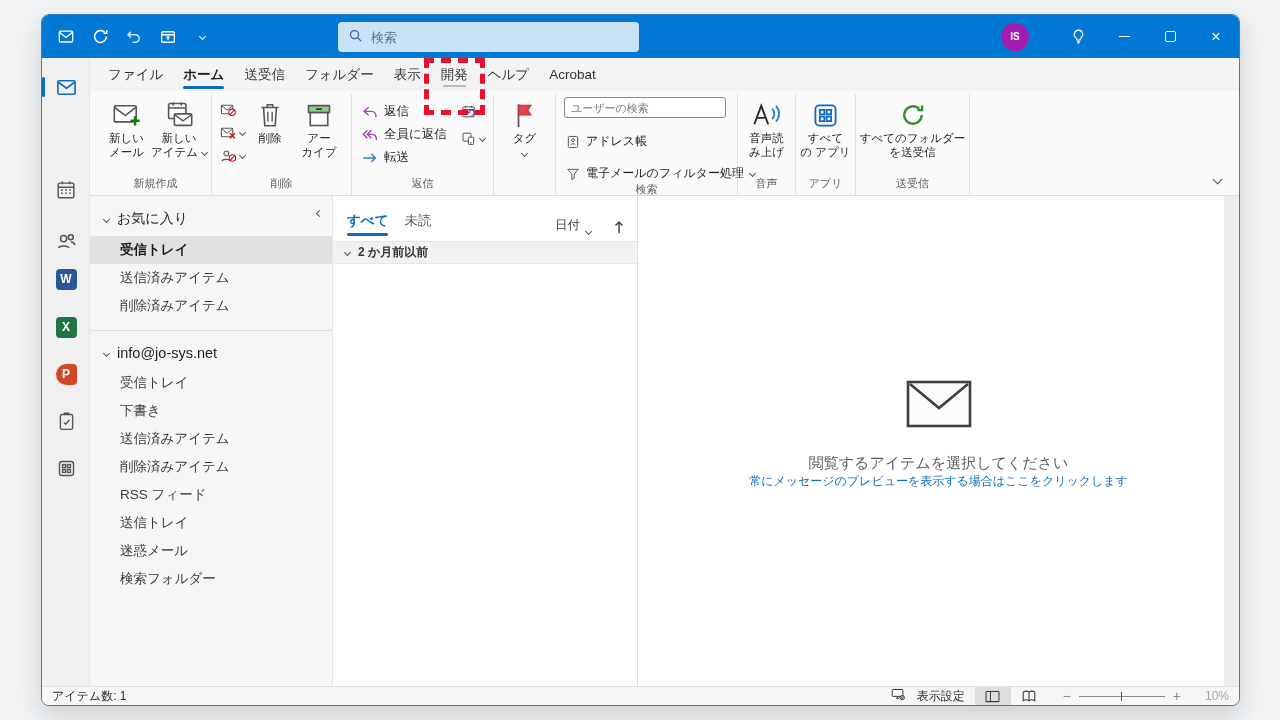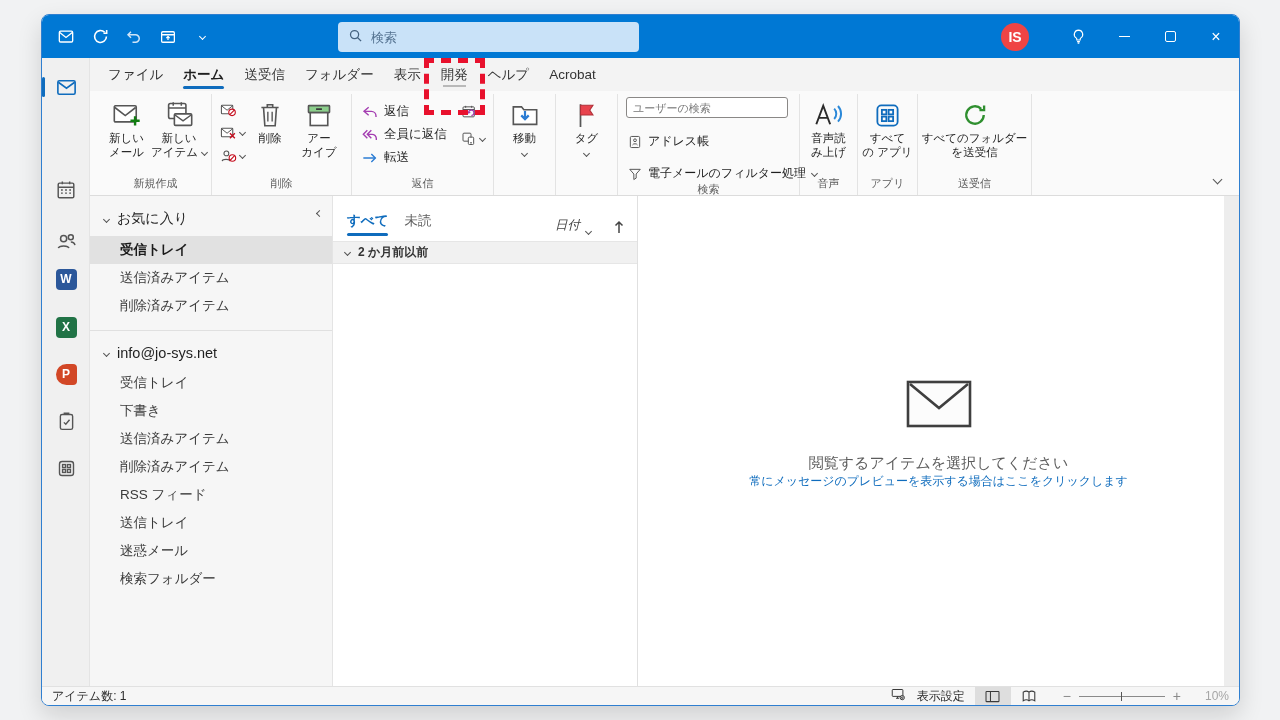--- a/index.html
+++ b/index.html
@@ -13,22 +13,22 @@
   .titlebar { position:relative; height:43px; background:#0078d4; flex:none; color:#fff; }
   .qat { position:absolute; left:14px; top:0; height:43px; display:flex; align-items:center; gap:14px; }
   .qat .ic { width:20px; height:20px; display:flex; align-items:center; justify-content:center; }
   .search-pill { position:absolute; left:296px; top:7px; width:301px; height:30px;
                  background:#c9e2f8; border-radius:4px; display:flex; align-items:center;
                  padding:0 10px; gap:8px; }
   .search-pill input { border:none; outline:none; background:transparent; flex:1;
                  font-size:13px; color:#29476b; font-family:inherit; }
   .search-pill input::placeholder { color:#53718f; opacity:1; }
   .tb-right { position:absolute; right:0; top:0; height:43px; display:flex; align-items:center; }
-  .avatar { width:28px; height:28px; border-radius:50%; background:#ef4444; color:#fff;
-            font-size:14px; font-weight:bold; display:flex; align-items:center; justify-content:center;
+  .avatar { width:28px; height:28px; border-radius:50%; background:#a21caf; color:#fff;
+            font-size:10px; font-weight:bold; display:flex; align-items:center; justify-content:center;
             margin-right:26px; }
   .tbbtn { width:46px; height:43px; display:flex; align-items:center; justify-content:center; color:#fff; }
   .min-glyph { width:11px; height:1.5px; background:#fff; }
   .max-glyph { width:11px; height:11px; border:1.4px solid #fff; border-radius:2px; }
   .close-glyph { font-size:16px; line-height:1; font-weight:400; }
 
   
   .bodyrow { flex:1; display:flex; min-height:0; }
   .rail { position:relative; width:48px; flex:none; background:#f0f0f0; border-right:1px solid #e4e4e4; }
   .rail-item { position:absolute; left:10px; width:28px; height:28px; display:flex;
@@ -84,21 +84,21 @@
   .fp-item.selected { background:#e1e1e1; font-weight:bold; color:#1b1b1b; }
   .fp-divider { height:1px; background:#e0e0e0; margin:10px 0 6px 0; }
 
   .msglist { width:305px; flex:none; background:#fff; border-right:1px solid #e0e0e0;
              display:flex; flex-direction:column; }
   .ml-header { height:45px; flex:none; display:flex; align-items:flex-end; padding:0 12px 7px 14px; gap:16px; }
   .ml-tab { font-size:13.5px; color:#616161; position:relative; padding-bottom:4px; }
   .ml-tab.active { color:#0f6cbd; font-weight:bold; }
   .ml-tab.active::after { content:""; position:absolute; left:0; right:0; bottom:-2px; height:3px;
              border-radius:2px; background:#0f6cbd; }
-  .ml-sort { margin-left:auto; display:flex; align-items:flex-end; gap:6px; font-size:12.5px; color:#444;font-style:italic; }
+  .ml-sort { margin-left:auto; display:flex; align-items:flex-end; gap:6px; font-size:12.5px; color:#444; }
   .ml-group { height:23px; flex:none; background:#f1f1f1; border-top:1px solid #e6e6e6;
               border-bottom:1px solid #e6e6e6; display:flex; align-items:center; gap:8px;
               padding-left:12px; font-size:12px; font-weight:bold; color:#333; }
   .ml-card { height:72px; flex:none; background:#d7eafa; padding:9px 10px 0 16px; }
   .ml-sender { font-size:14px; color:#1c1c1c; }
   .ml-line2 { display:flex; margin-top:3px; font-size:12.5px; color:#252525; }
   .ml-date { margin-left:auto; }
   .ml-from { margin-top:3px; font-size:12px; color:#6e6e6e; }
 
   .readingpane { flex:1; background:#fff; position:relative; display:flex; flex-direction:column;
@@ -385,35 +385,20 @@
                     <path d="M13.5 17.5h3"></path>
                   </svg>
                 <span class="cv"></span>
               </div>
             </div>
           </div>
           <div class="rg-label">返信</div>
         </div>
 
 
-        <div class="rgroup" style="width:62px">
-          <div class="rg-body">
-            <div class="bigbtn">
-              <span class="bicon">
-                <svg width="28" height="26" viewBox="0 0 24 22">
-                    <path d="M2 4h7l2 2.5h11V19H2z" fill="#fff" stroke="#565656" stroke-width="1.4"></path>
-                    <path d="M12 7.5v7M8.8 11.3 12 14.5l3.2-3.2" fill="none" stroke="#2b7cd3" stroke-width="1.9"></path>
-                  </svg>
-              </span>
-              <span class="blbl">移動</span>
-              <span class="blbl"><span class="cv"></span></span>
-            </div>
-          </div>
-          <div class="rg-label"></div>
-        </div>
 
         <div class="rgroup" style="width:62px">
           <div class="rg-body">
             <div class="bigbtn">
               <span class="bicon">
                 <svg width="26" height="28" viewBox="0 0 24 24">
                     <path d="M6 2v21" stroke="#565656" stroke-width="1.6"></path>
                     <path d="M6 3h11.5L14.5 7.5 17.5 12H6z" fill="#e8434d" stroke="#b03038" stroke-width="1"></path>
                   </svg>
               </span>

